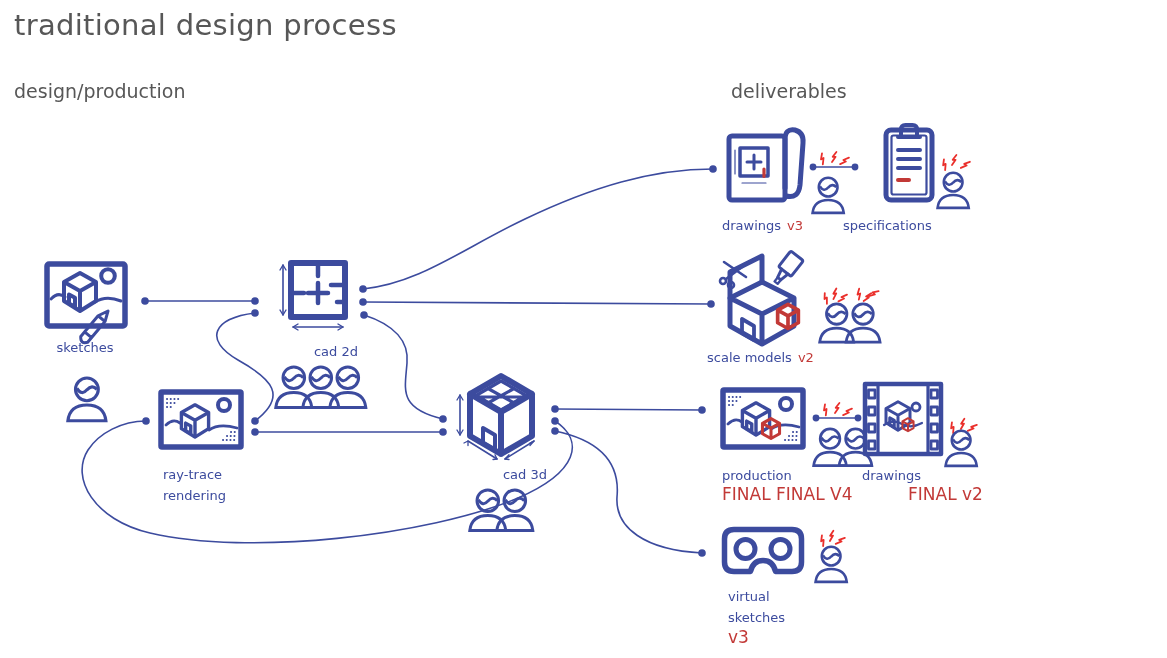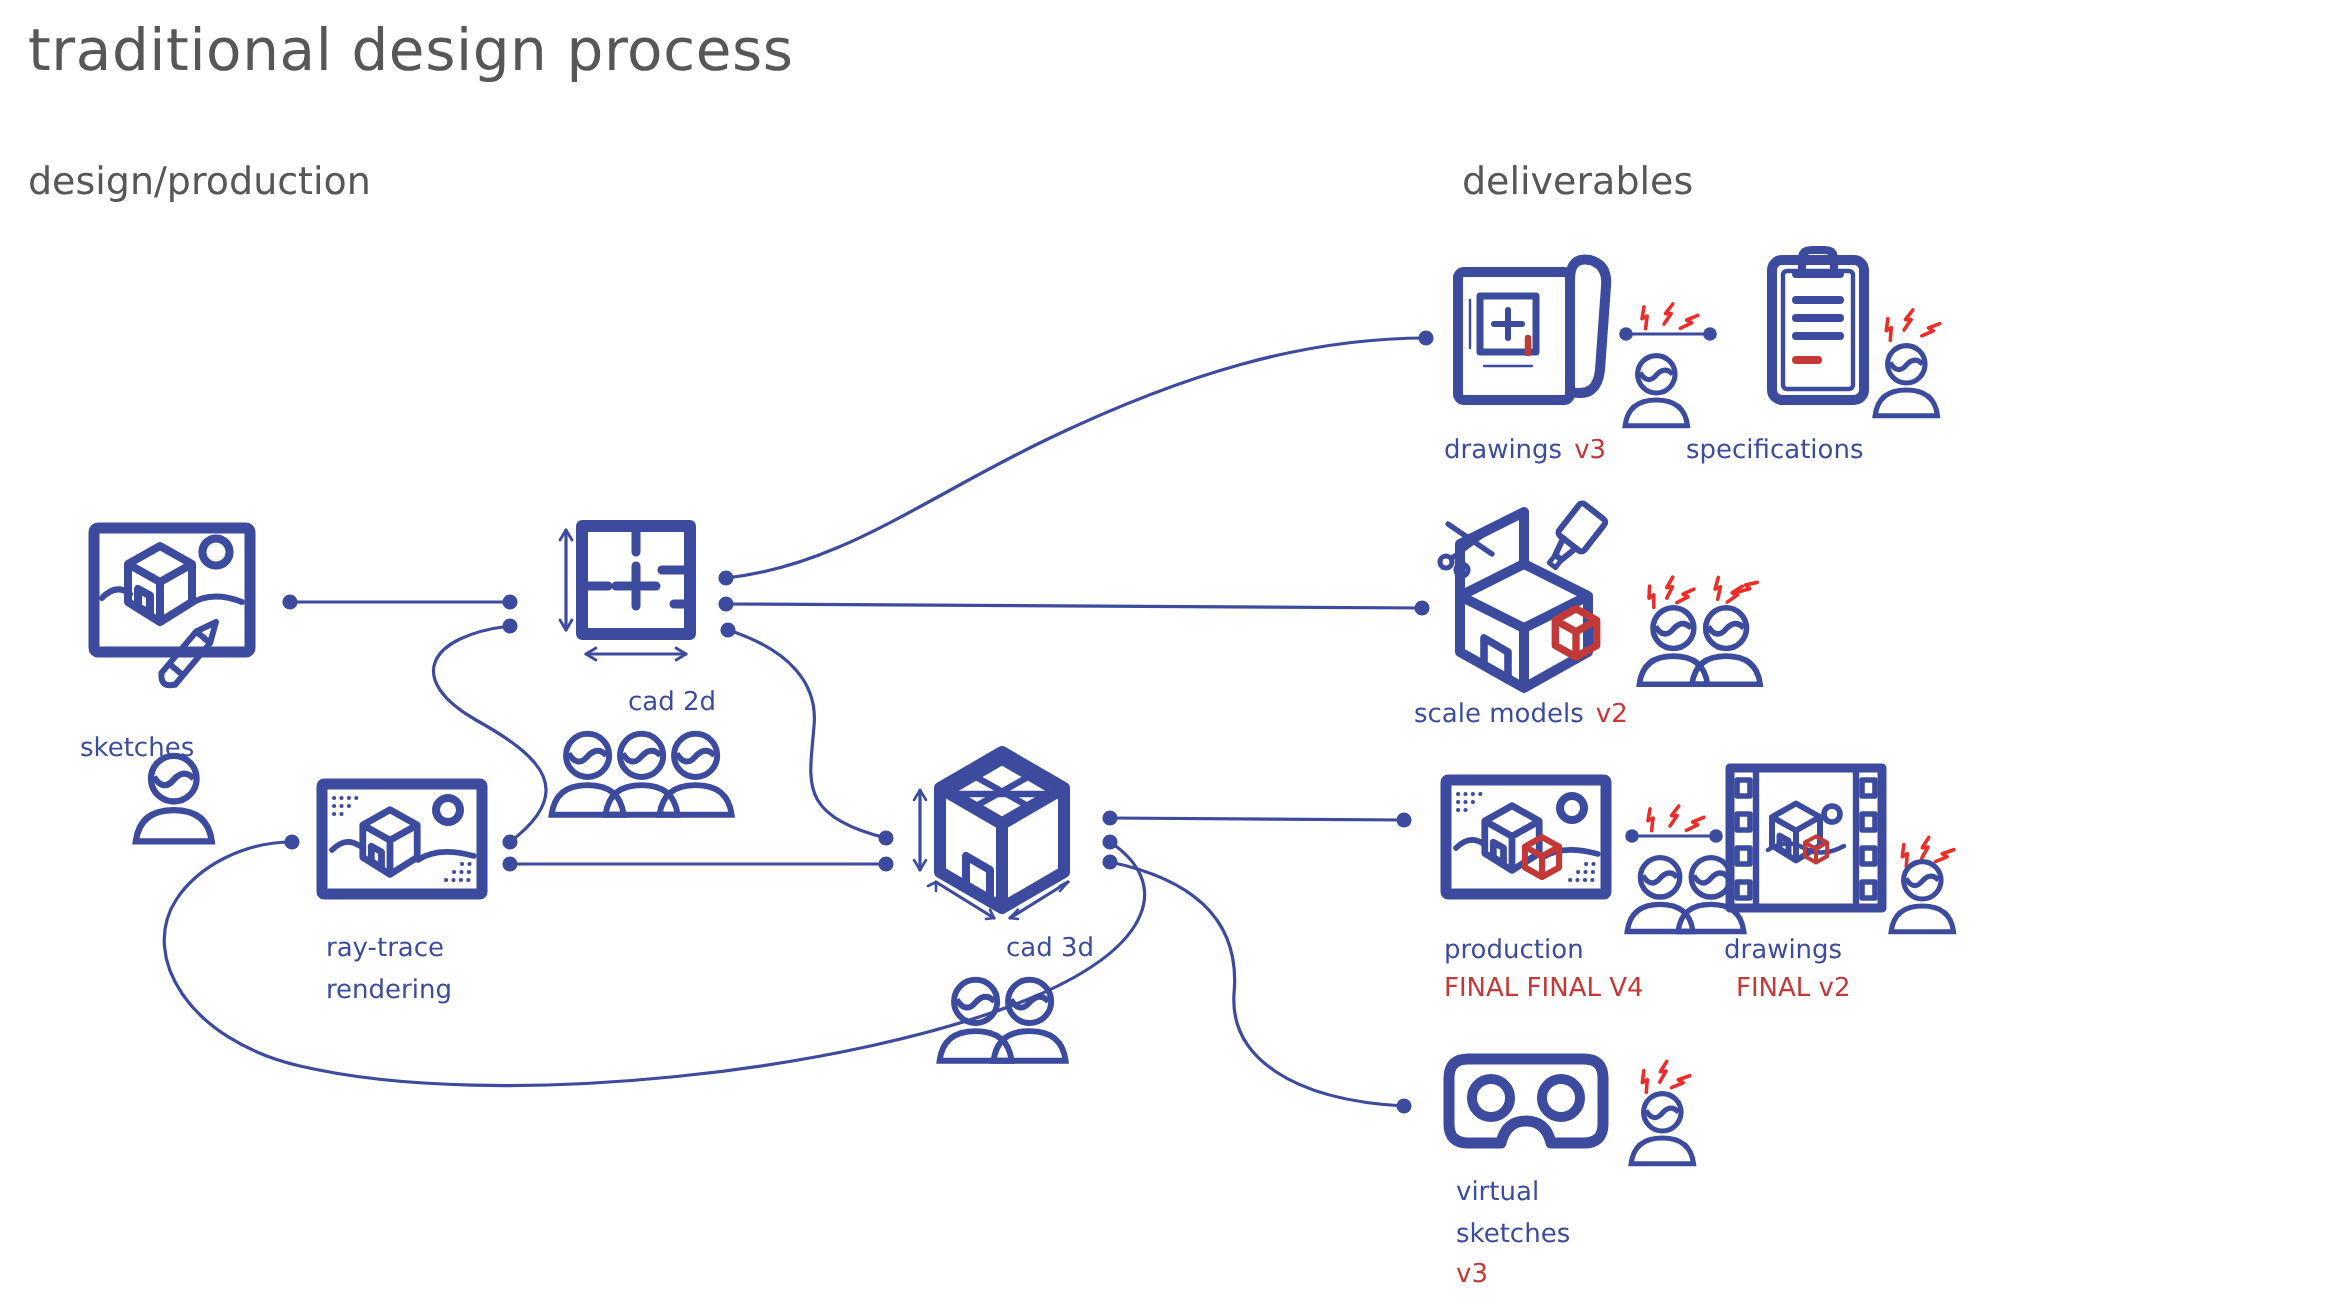--- a/index.html
+++ b/index.html
@@ -5,21 +5,21 @@
   html,body{margin:0;padding:0}
   body{
     width:1167px;height:658px;position:relative;overflow:hidden;background:#ffffff;
     font-family:"DejaVu Sans","Liberation Sans",sans-serif;
   }
   .title{position:absolute;left:14px;top:8px;font-size:29px;letter-spacing:.3px;color:var(--heading)}
   .section-h{position:absolute;font-size:19px;color:var(--heading)}
   #diagram{position:absolute;left:0;top:0}
   .lbl{position:absolute;font-size:13px;line-height:21px;color:var(--blue)}
   .ver{color:var(--red);margin-left:6px}
-  .verline{position:absolute;font-size:13px;line-height:17px;color:var(--red)}
+  .verline{position:absolute;font-size:17px;line-height:17px;color:var(--red)}
   
   .bs{stroke:var(--blue);fill:none;stroke-linejoin:round;stroke-linecap:round}
   .rs{stroke:var(--red);fill:none;stroke-linejoin:round;stroke-linecap:round}
   .conn{stroke:var(--blue);fill:none;stroke-width:1.6}
   .dotfill{fill:var(--blue)}
   .dots{stroke-dasharray:0.1 3.6}
   #cube path{stroke:var(--blue);fill:none;stroke-width:4;stroke-linejoin:round}
   #minicube path{stroke:var(--red);fill:none;stroke-width:3.2;stroke-linejoin:round}
   #person circle,#person path{stroke:var(--blue);fill:none;stroke-width:3.3}
   #bolt{stroke:var(--bolt);fill:none;stroke-width:1.8;stroke-linejoin:round;stroke-linecap:round}
@@ -225,26 +225,26 @@
     <path class="bs" stroke-width="5.5" d="M11,1.5 H69 Q78.5,1.5 78.5,11 V34 Q78.5,43.5 69,43.5 H52.5 Q50,32.5 40,32.5 Q30,32.5 27.5,43.5 H11 Q1.5,43.5 1.5,34 V11 Q1.5,1.5 11,1.5 Z"></path>
     <circle cx="22.5" cy="21" r="9.5" class="bs" stroke-width="5"></circle>
     <circle cx="57.5" cy="21" r="9.5" class="bs" stroke-width="5"></circle>
   </g>
   <use href="#bolt" transform="translate(819,537) rotate(-30)"></use>
   <use href="#bolt" transform="translate(830,531) rotate(-5)"></use>
   <use href="#bolt" transform="translate(842,536) rotate(33)"></use>
   <use href="#person" transform="translate(814,546) scale(0.78)"></use>
 </svg>
 
-<div class="lbl" style="left:40px;top:364px;width:90px;">sketches</div>
+<div class="lbl" style="left:40px;top:337px;width:90px;text-align:center">sketches</div>
 <div class="lbl" style="left:278px;top:341px;width:80px;text-align:right">cad 2d</div>
 <div class="lbl" style="left:163px;top:464px;width:112px">ray-trace rendering</div>
 <div class="lbl" style="left:455px;top:464px;width:92px;text-align:right">cad 3d</div>
 
 <div class="lbl" style="left:722px;top:215px"><span>drawings</span><span class="ver">v3</span></div>
 <div class="lbl" style="left:843px;top:215px">specifications</div>
 <div class="lbl" style="left:707px;top:347px"><span>scale models</span><span class="ver">v2</span></div>
 <div class="lbl" style="left:722px;top:465px">production</div>
 <div class="verline" style="left:722px;top:486px">FINAL FINAL V4</div>
 <div class="lbl" style="left:862px;top:465px">drawings</div>
-<div class="verline" style="left:868px;top:486px">FINAL v2</div>
+<div class="verline" style="left:908px;top:486px">FINAL v2</div>
 <div class="lbl" style="left:728px;top:586px;width:70px">virtual sketches</div>
 <div class="verline" style="left:728px;top:629px">v3</div>
 
 </body></html>

